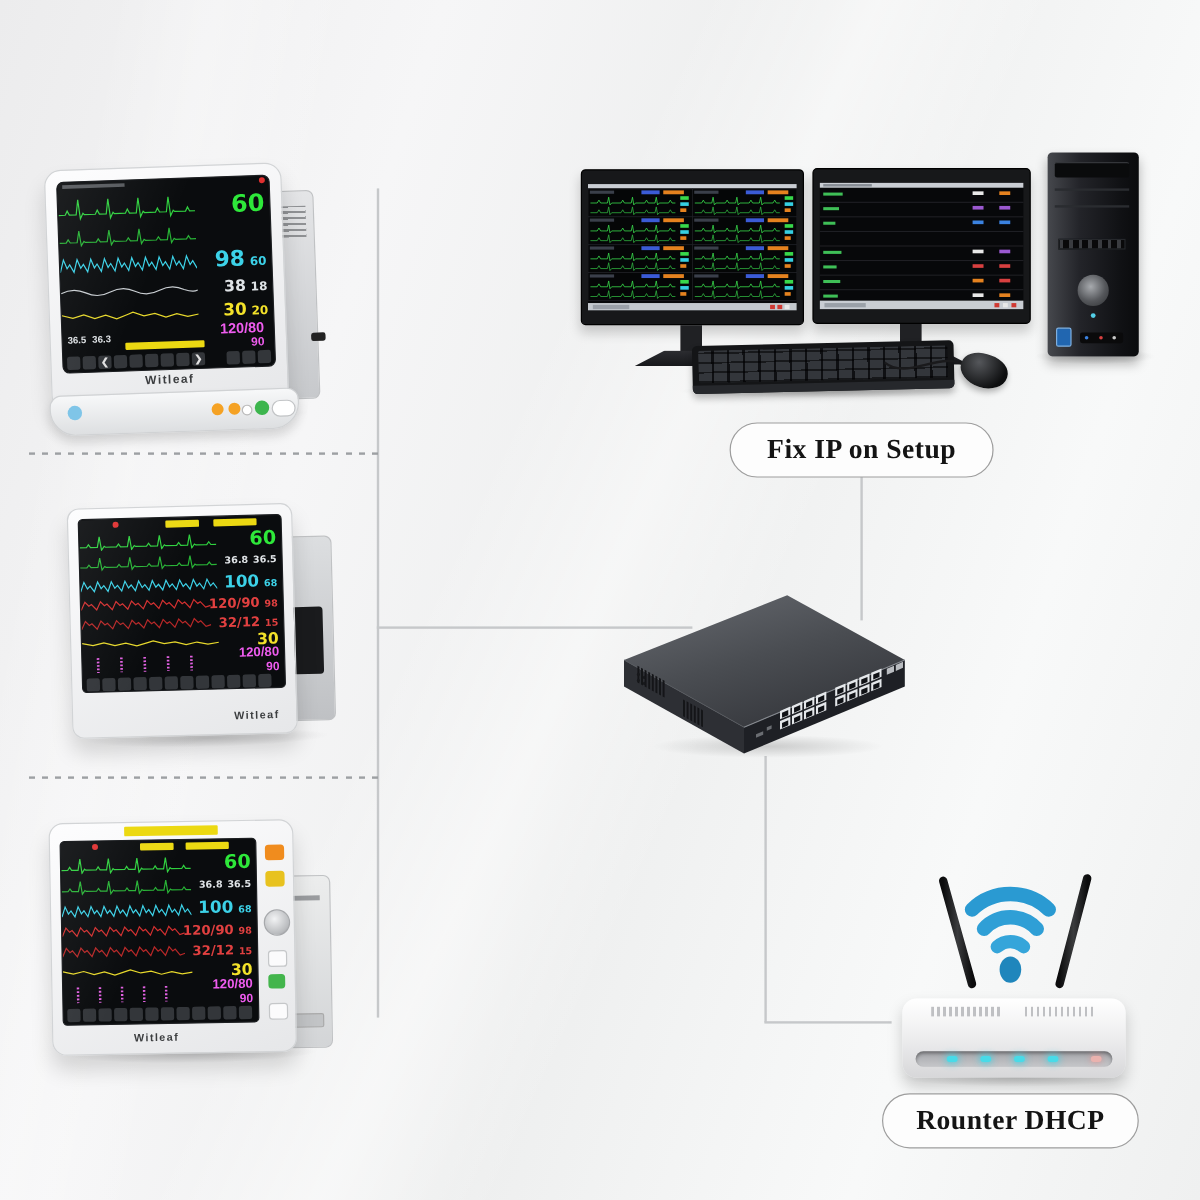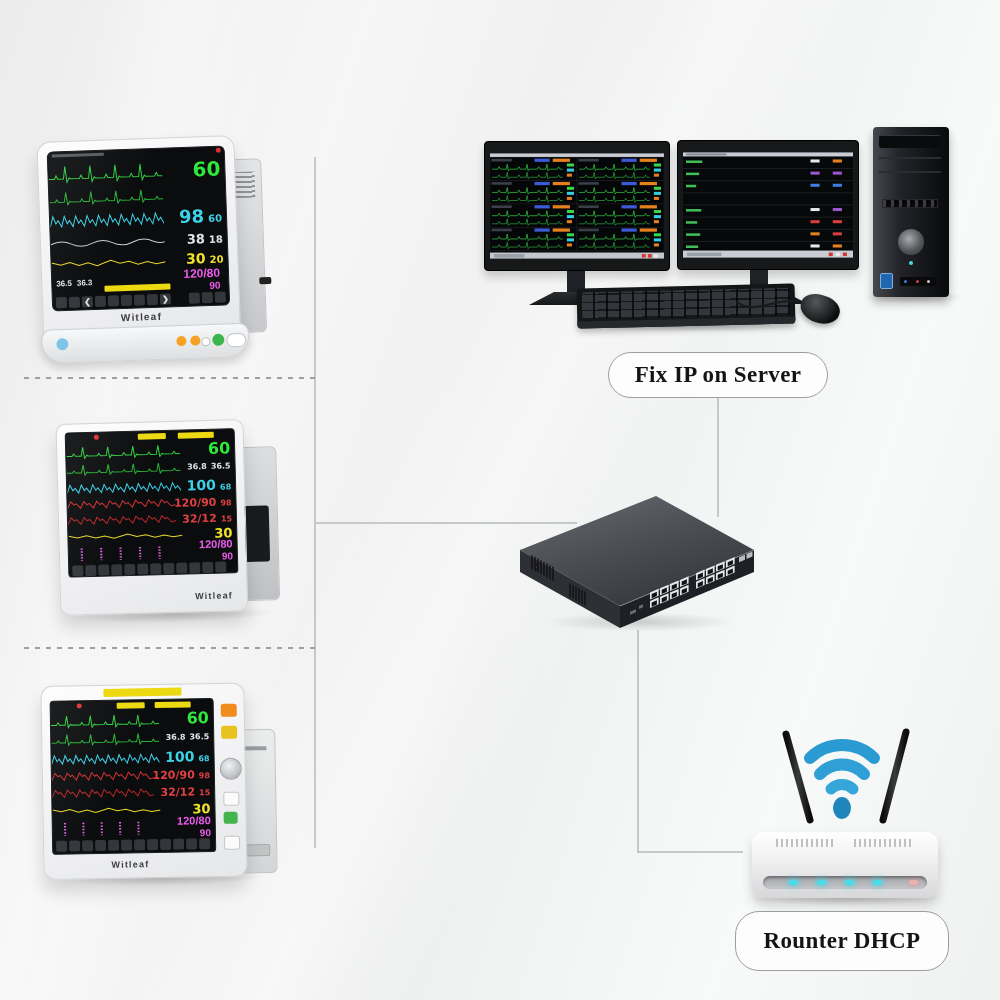--- a/index.html
+++ b/index.html
@@ -613,18 +613,18 @@
         <span class="led" style="left:26px"></span>
         <span class="led" style="left:54px"></span>
         <span class="led" style="left:82px"></span>
         <span class="led" style="left:110px"></span>
         <span class="led pink" style="left:146px"></span>
       </div>
     </div>
   </div>
 
   <div class="pill" style="left:608px;top:352px;width:220px;height:46px">
-    <span>Fix IP on Server</span>
+    <span>Fix IP on Setup</span>
   </div>
-  <div class="pill" style="left:735px;top:911px;width:214px;height:60px">
+  <div class="pill" style="left:735px;top:911px;width:214px;height:46px">
     <span>Rounter DHCP</span>
   </div>
 </div>
 
 </body></html>

